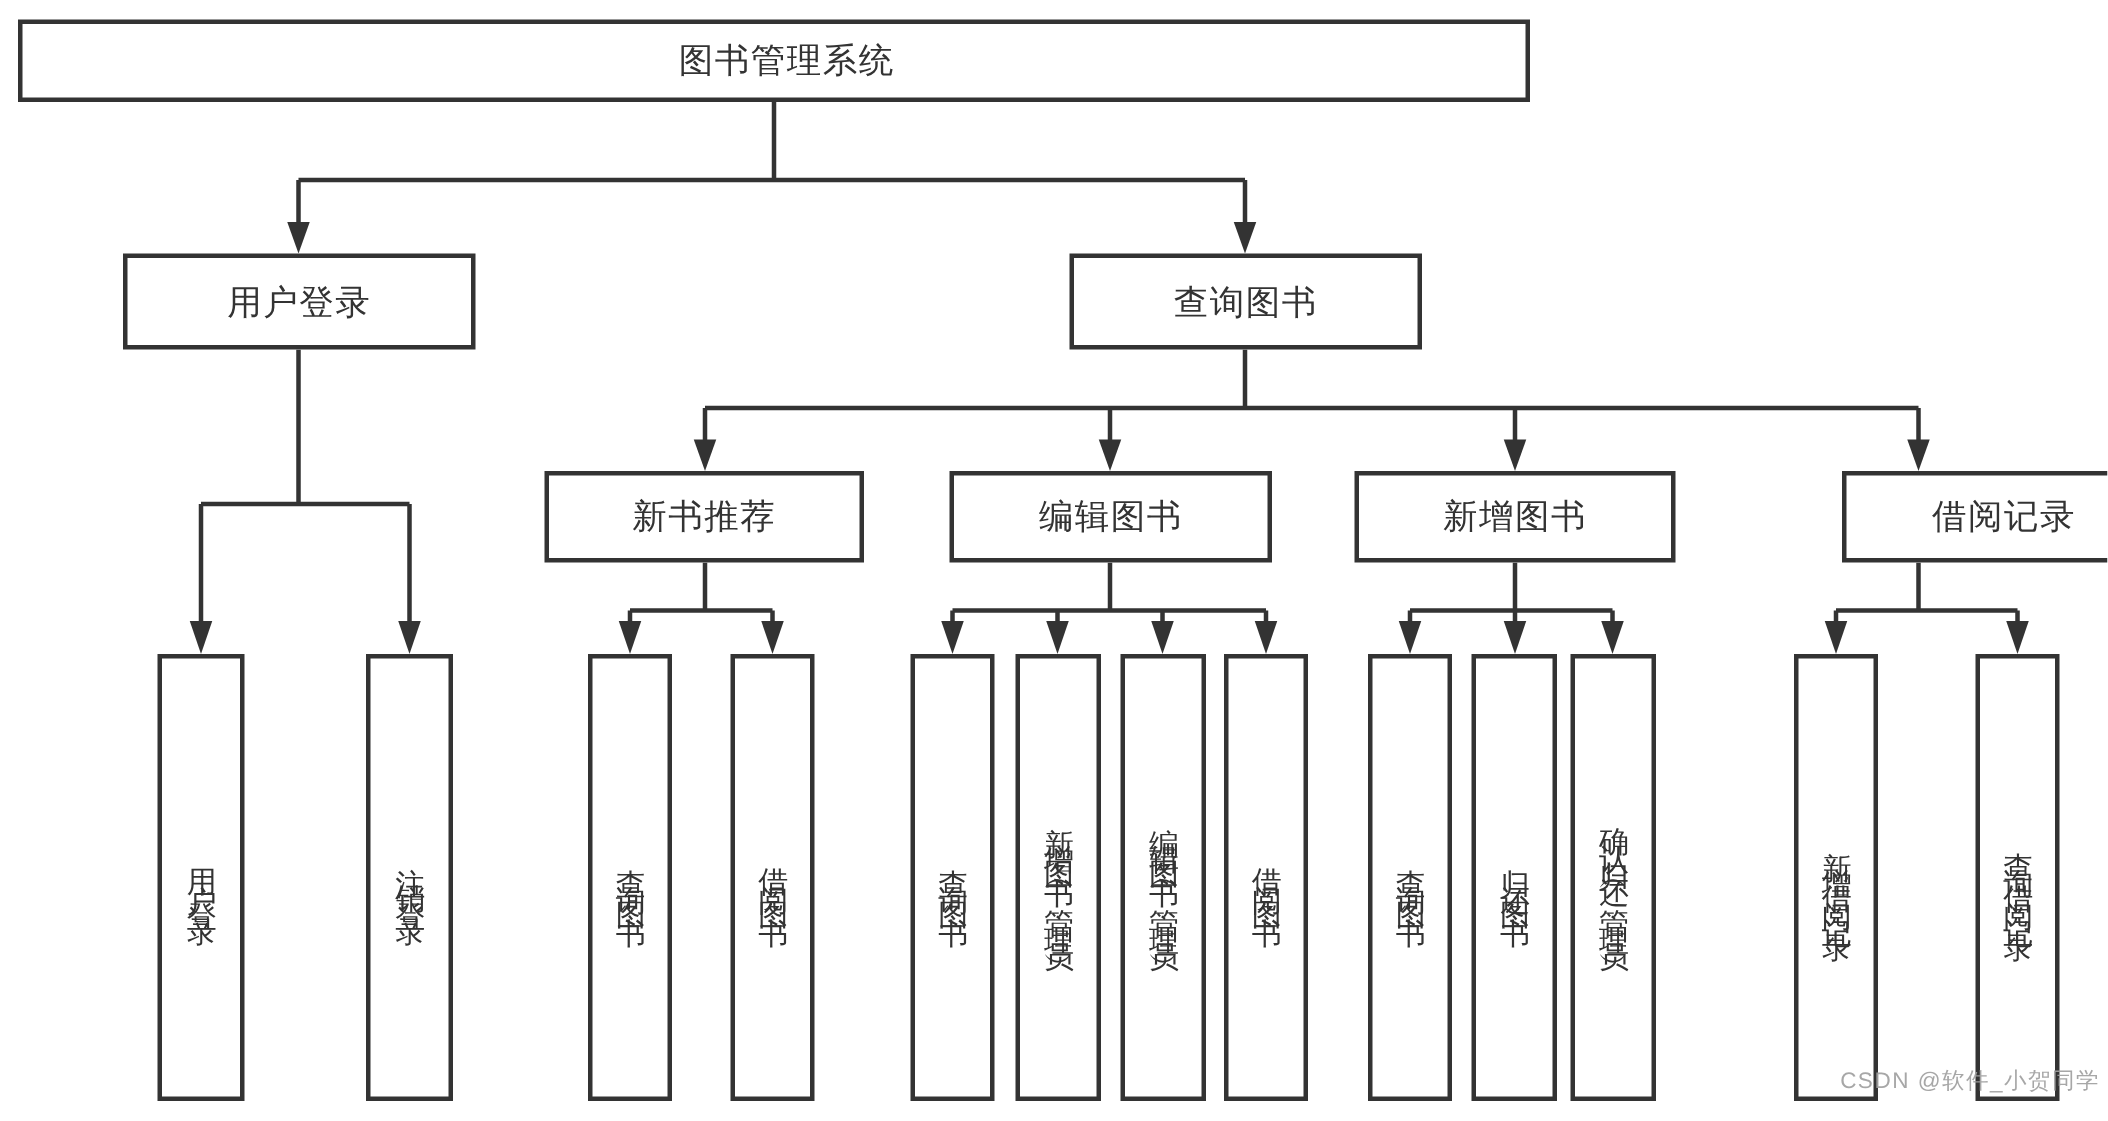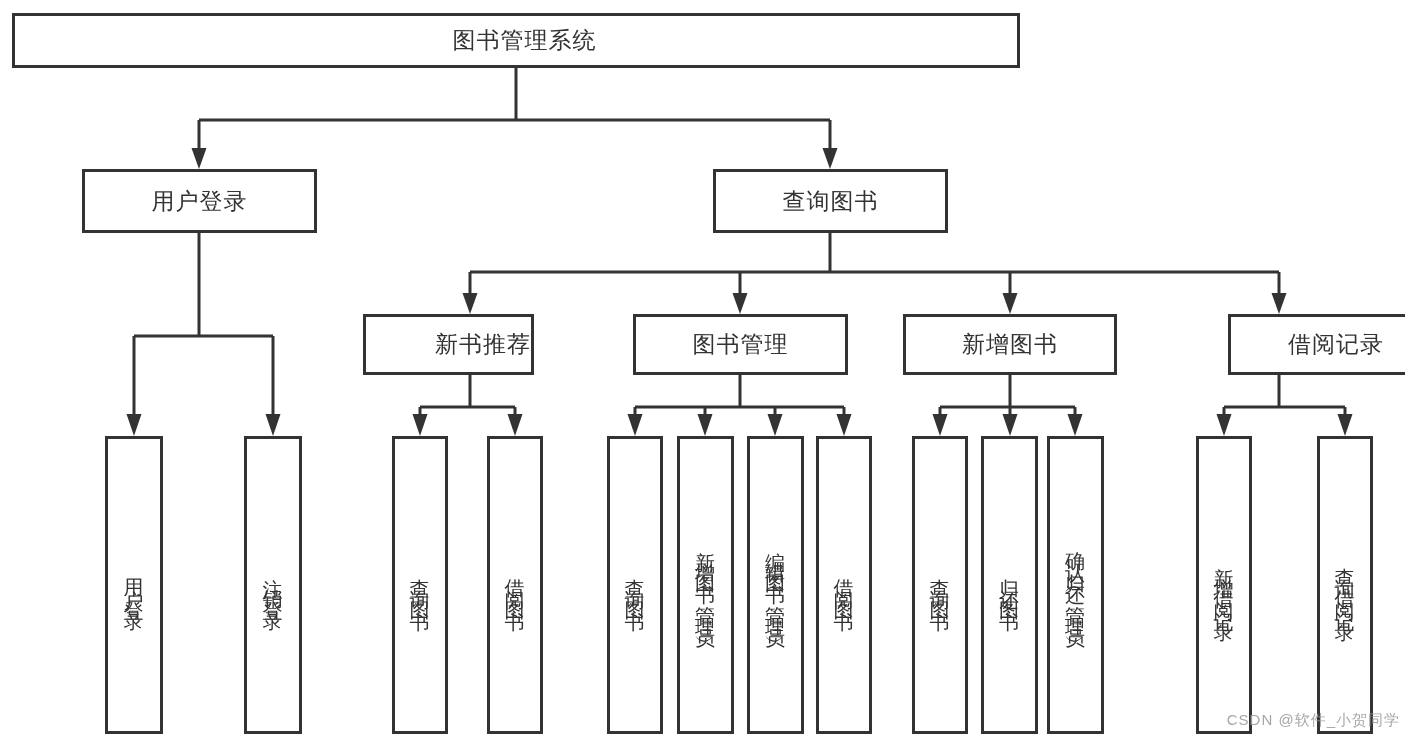--- a/index.html
+++ b/index.html
@@ -103,25 +103,25 @@
     <span>图书管理系统</span>
   </div>
 
   <div class="node hnode" style="left:82px; top:169px; width:235px; height:64px;">
     <span>用户登录</span>
   </div>
   <div class="node hnode" style="left:713px; top:169px; width:235px; height:64px;">
     <span>查询图书</span>
   </div>
 
-  <div class="node hnode" style="left:363px; top:314px; width:171px; height:61px;justify-content:flex-end;">
+  <div class="node hnode" style="left:363px; top:314px; width:213px; height:61px;">
     <span>新书推荐</span>
   </div>
   <div class="node hnode" style="left:633px; top:314px; width:215px; height:61px;">
-    <span>图书管理</span>
+    <span>编辑图书</span>
   </div>
   <div class="node hnode" style="left:903px; top:314px; width:214px; height:61px;">
     <span>新增图书</span>
   </div>
   <div class="node hnode" style="left:1228px; top:314px; width:216px; height:61px;">
     <span>借阅记录</span>
   </div>
 
   <div class="node leaf" style="left:105px; width:58px;">
     <span class="vlabel">用户登录</span>

